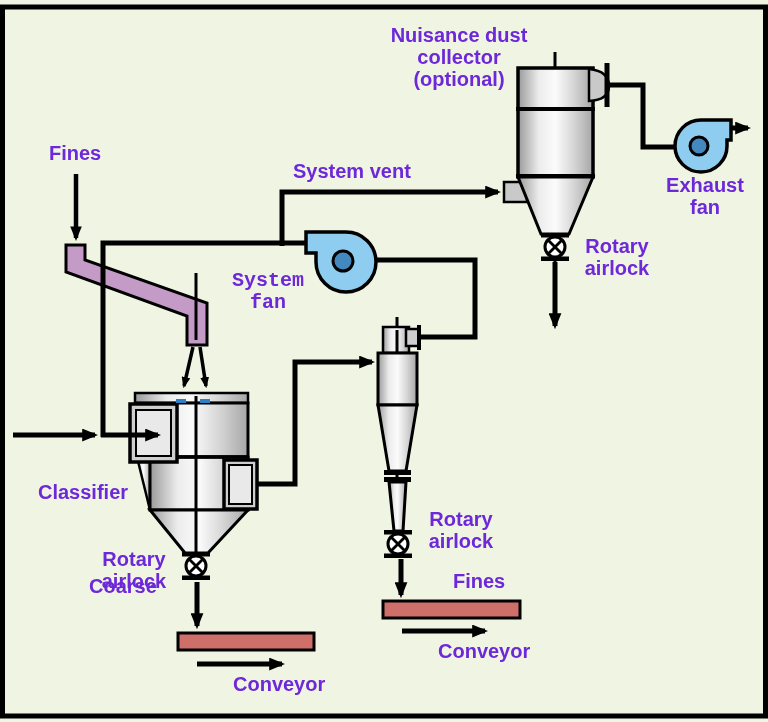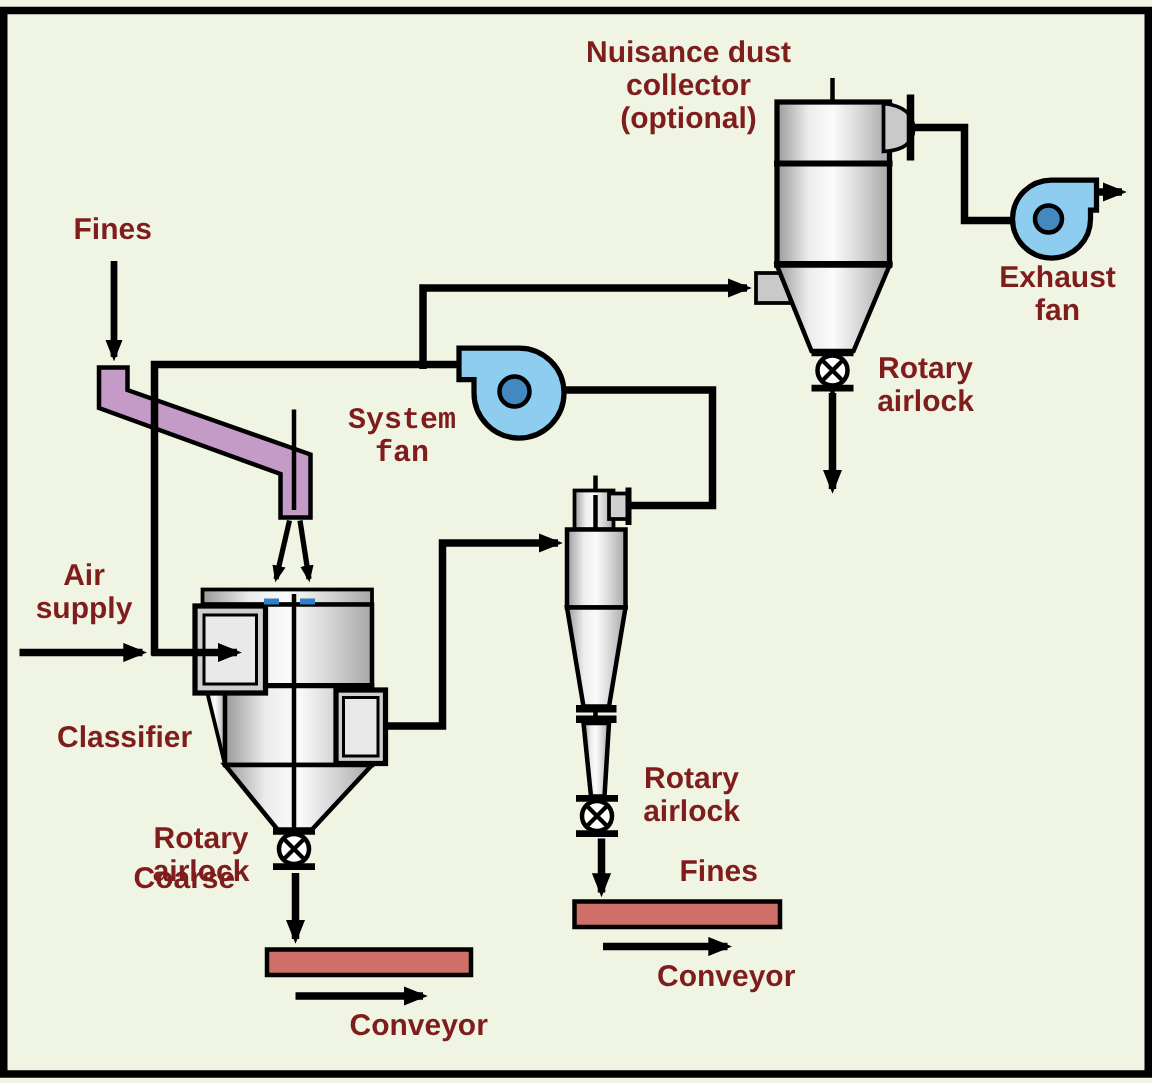--- a/index.html
+++ b/index.html
@@ -10,21 +10,21 @@
     overflow:hidden;
     font-family:"Liberation Sans", sans-serif;
   }
   #diagram-svg{position:absolute;left:0;top:0;}
   .lbl{
     position:absolute;
     font-family:"Liberation Sans", sans-serif;
     font-weight:bold;
     font-size:20px;
     line-height:22px;
-    color:#7f1d1d;
+    color:#6d28d9;
     white-space:pre-line;
   }
   .center{text-align:center;}
 </style>
 </head>
 <body>
 
 <div id="stage">
 
 <svg id="diagram-svg" width="768" height="722" viewBox="0 0 768 722">
@@ -130,29 +130,28 @@
   <line x1="401" y1="559" x2="401" y2="595" stroke="#000" stroke-width="5" marker-end="url(#ah)"></line>
   <line x1="555" y1="262" x2="555" y2="326" stroke="#000" stroke-width="5" marker-end="url(#ah)"></line>
 
   <rect x="178" y="633" width="136" height="17" fill="#cf6f6a" stroke="#000" stroke-width="3"></rect>
   <line x1="197" y1="664" x2="282" y2="664" stroke="#000" stroke-width="5" marker-end="url(#ah)"></line>
   <rect x="383" y="601" width="137" height="17" fill="#cf6f6a" stroke="#000" stroke-width="3"></rect>
   <line x1="402" y1="631" x2="485" y2="631" stroke="#000" stroke-width="5" marker-end="url(#ah)"></line>
 </svg>
 
   <div class="lbl" style="left:49px;top:142px;">Fines</div>
+  <div class="lbl" style="left:293px;top:160px;">System vent</div>
   <div class="lbl center" style="left:380px;top:24px;width:158px;">Nuisance dust
 collector
 (optional)</div>
   <div class="lbl center" style="left:652px;top:174px;width:106px;">Exhaust
 fan</div>
   <div class="lbl center" style="left:220px;top:270px;width:96px;font-family:Liberation Mono, monospace;">System
 fan</div>
-  <div class="lbl center" style="left:10px;top:373px;width:92px;">Air
-supply</div>
   <div class="lbl" style="left:38px;top:481px;">Classifier</div>
   <div class="lbl center" style="left:88px;top:548px;width:92px;">Rotary
 airlock</div>
   <div class="lbl" style="left:89px;top:575px;">Coarse</div>
   <div class="lbl" style="left:233px;top:673px;">Conveyor</div>
   <div class="lbl center" style="left:415px;top:508px;width:92px;">Rotary
 airlock</div>
   <div class="lbl" style="left:421px;top:570px;margin-left:32px;">Fines</div>
   <div class="lbl" style="left:438px;top:640px;">Conveyor</div>
   <div class="lbl center" style="left:571px;top:235px;width:92px;">Rotary

